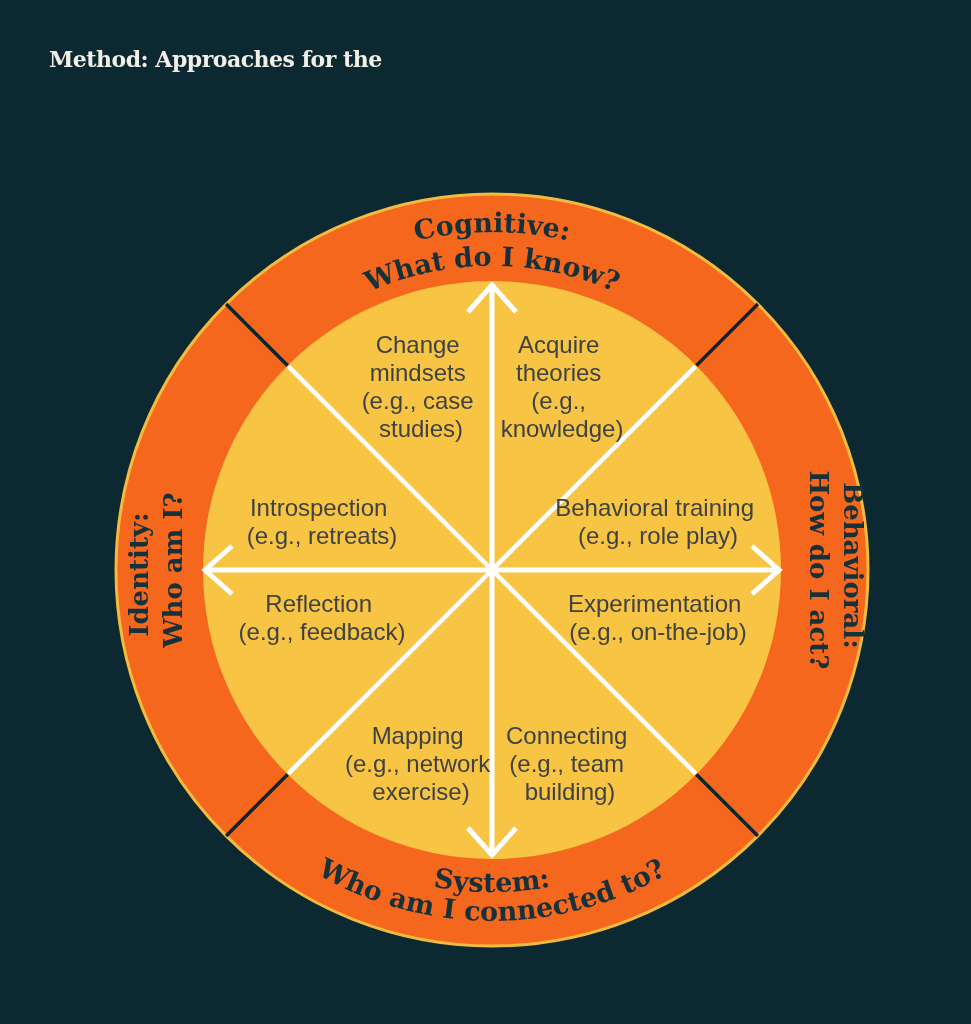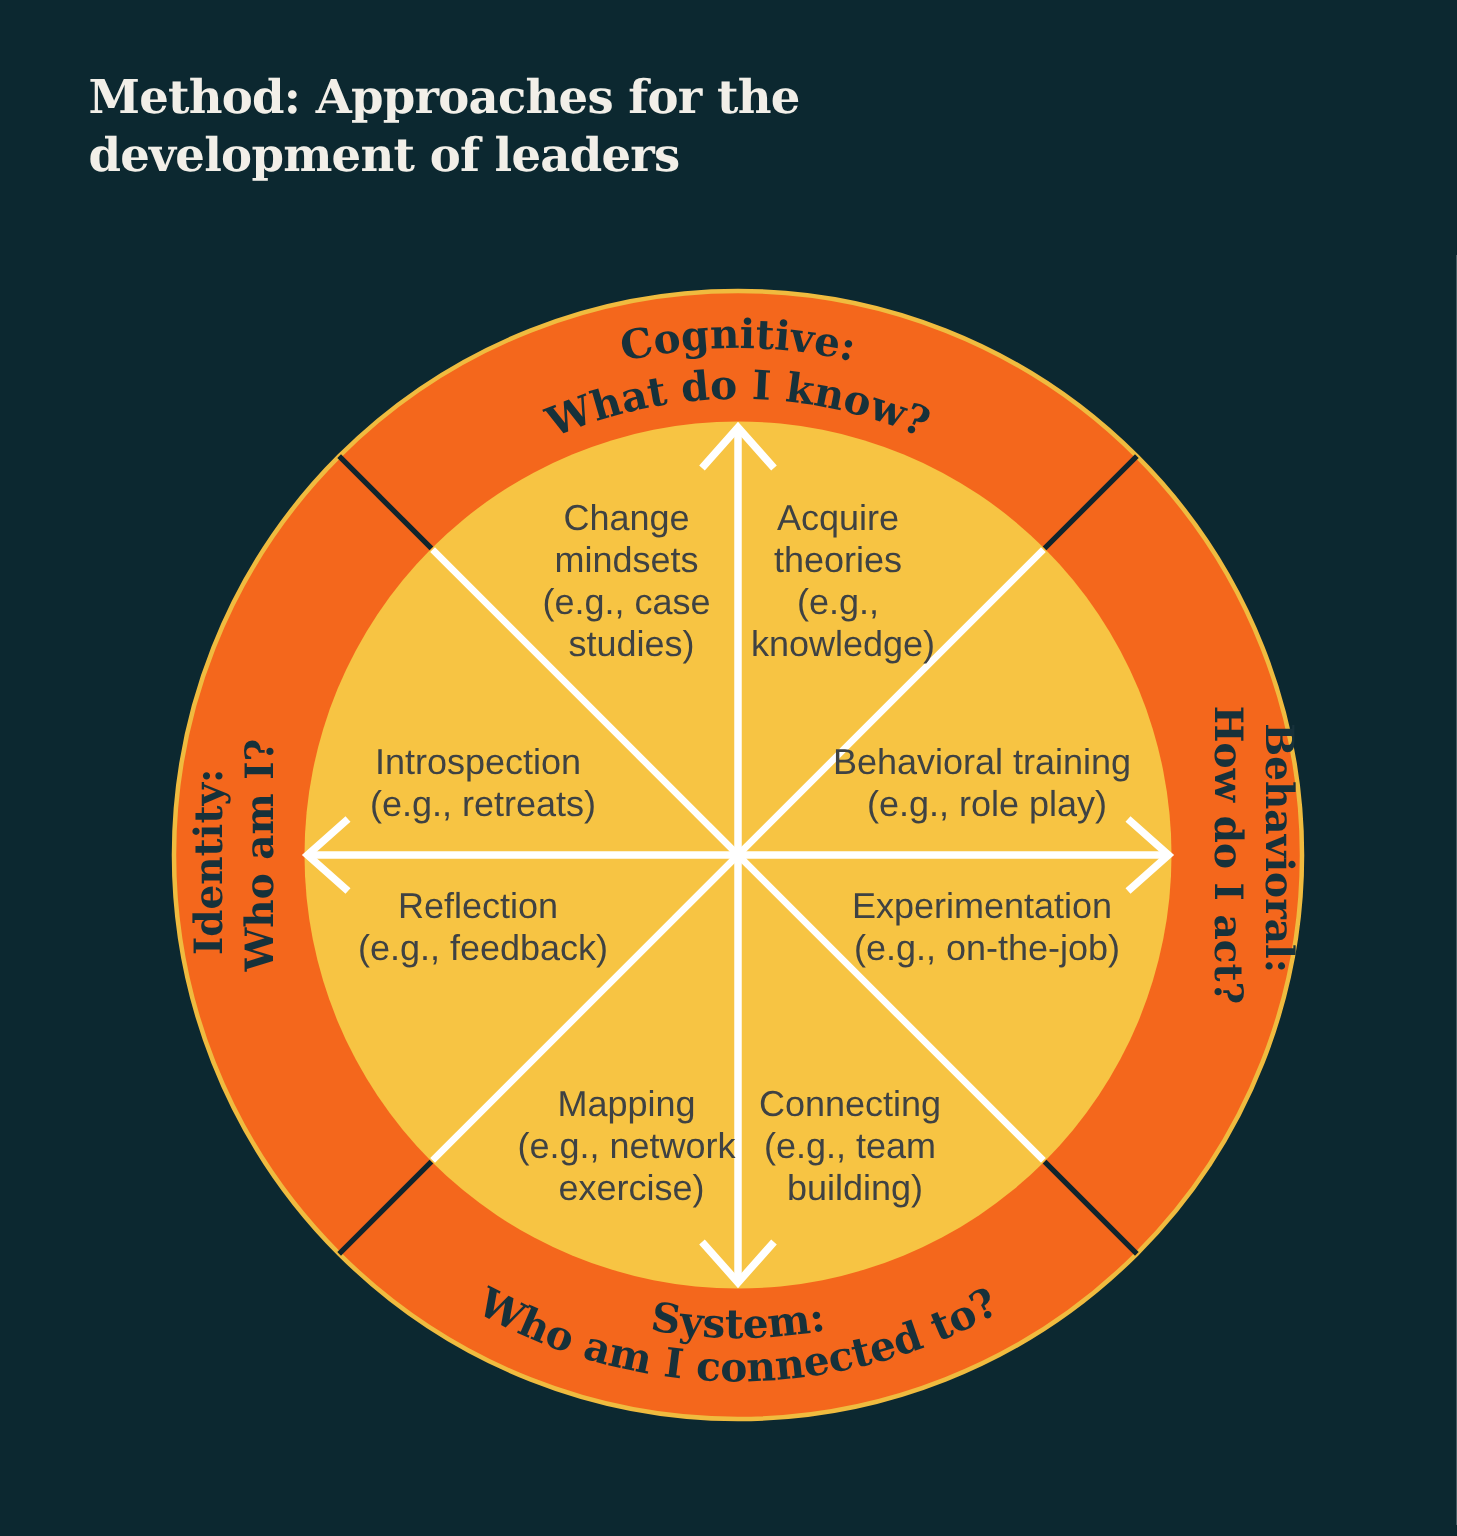--- a/index.html
+++ b/index.html
@@ -8,24 +8,23 @@
     width:971px;height:1024px;
     background:#0c2830;
     overflow:hidden;
     font-family:"DejaVu Serif","Liberation Serif",serif;
   }
   .title{
     position:absolute;left:49px;top:46px;
     color:#f2efe8;
     font-family:"DejaVu Serif","Liberation Serif",serif;
     font-weight:700;
-    font-size:31px;
+    font-size:22px;
     line-height:1.25;
     letter-spacing:-0.5px;
-    margin-left:10px;
   }
   svg{position:absolute;left:0;top:0;}
   .ring-label{
     font-family:"DejaVu Serif","Liberation Serif",serif;
     font-weight:700;
     font-size:27px;
     fill:#17313a;
   }
   .side-label{
     font-family:"DejaVu Serif","Liberation Serif",serif;
@@ -39,21 +38,20 @@
     fill:#3f4243;
   }
 </style>
 </head>
 <body>
 
 <div class="page">
 
   <div class="title">
     <span>Method: Approaches for the</span><br>
-    <span>development of leaders</span>
   </div>
 
   <svg width="971" height="1024" viewBox="0 0 971 1024">
 
     <circle cx="492" cy="570" r="376" fill="#f4671c" stroke="#f0bb3f" stroke-width="3"></circle>
 
     <circle cx="492" cy="570" r="289" fill="#f7c443"></circle>
 
     <g stroke="#10242c" stroke-width="3.5">
       <line x1="696.4" y1="365.6" x2="757.9" y2="304.1"></line>

